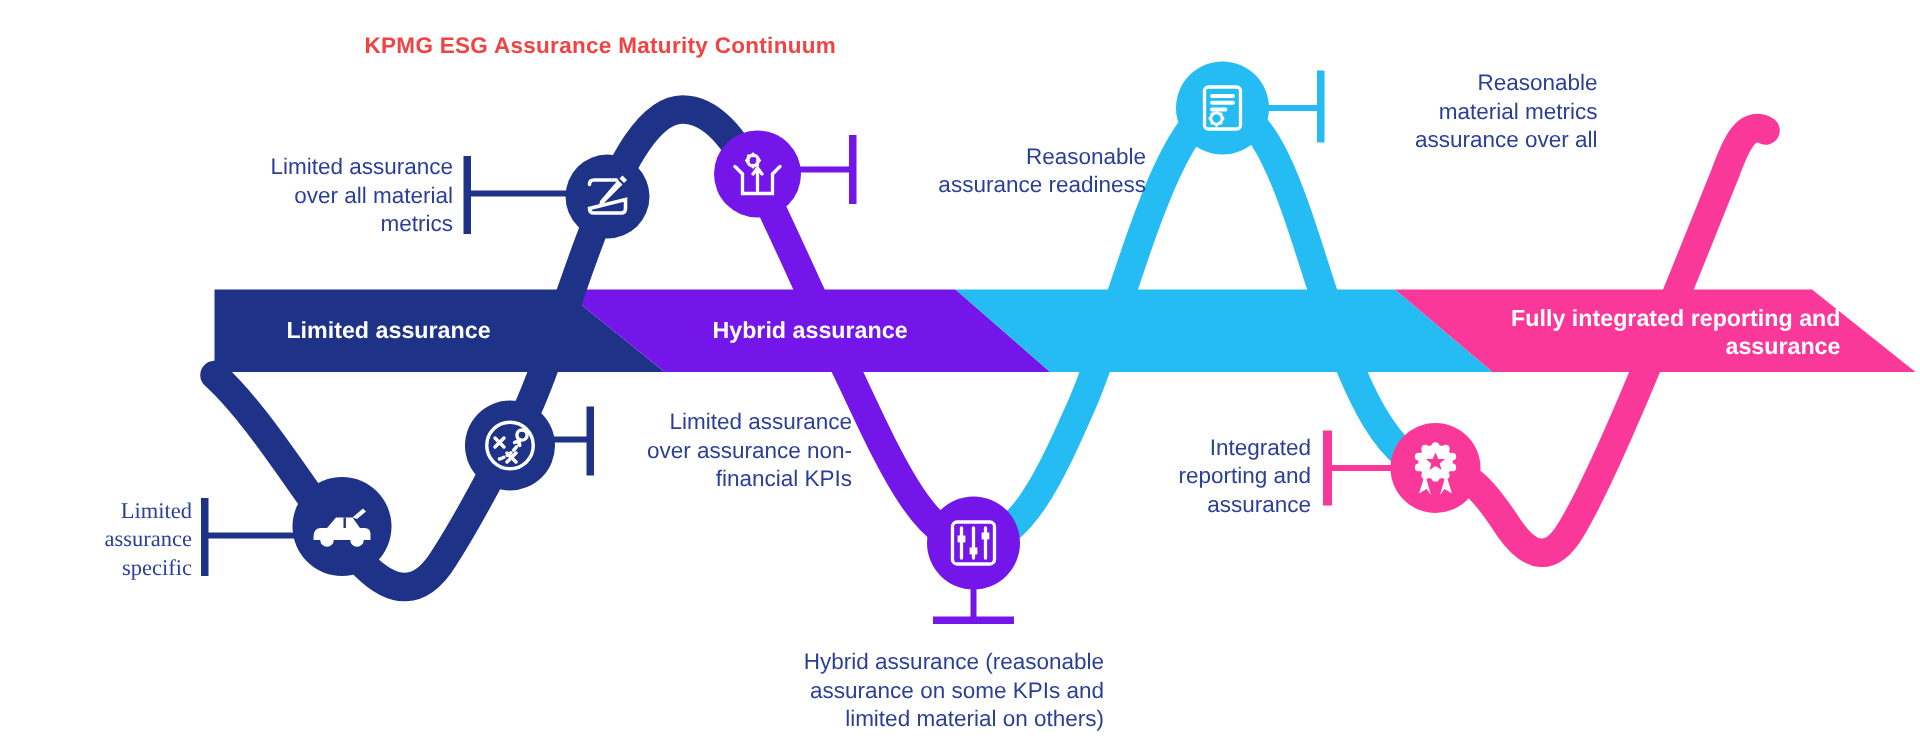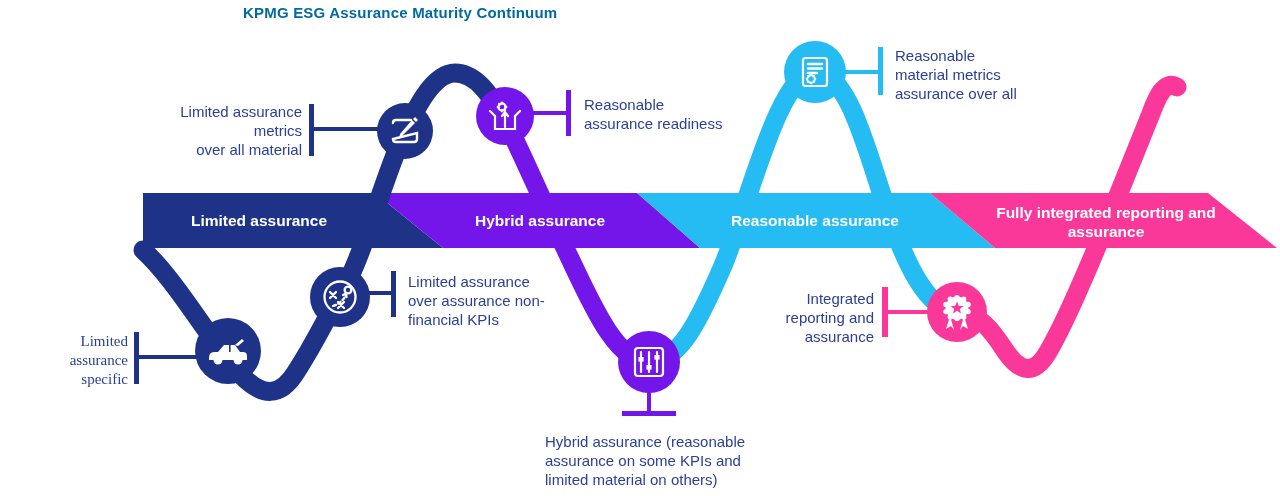--- a/index.html
+++ b/index.html
@@ -2,32 +2,32 @@
 <html><head>
 <meta charset="utf-8">
 <style>
   html,body{margin:0;padding:0;background:#fff;}
   #canvas{
     position:relative;width:1280px;height:496px;background:#ffffff;overflow:hidden;
     font-family:"Liberation Sans",sans-serif;
   }
   #wave-svg{position:absolute;left:0;top:0;}
   .page-title{
-    position:absolute;left:243px;top:4px;
-    font-size:15px;font-weight:bold;color:#0369a1;letter-spacing:.2px;
+    position:absolute;left:243px;top:22px;
+    font-size:15px;font-weight:bold;color:#ef4444;letter-spacing:.2px;
   }
   .band-label{
     position:absolute;top:211px;width:240px;text-align:center;
     color:#ffffff;font-weight:bold;font-size:15.5px;line-height:19px;
   }
   .band-label.two-line{top:203px;}
   .ms-label{
     position:absolute;color:#2A3F97;font-size:15px;line-height:19px;
   }
-  .ms-label span{display:block;}
+  .ms-label span{display:block;text-align:right;}
   .ms-label.right{text-align:right;}
 </style>
 </head>
 <body>
 
 <div id="canvas">
 
   <svg id="wave-svg" width="1280" height="496" viewBox="0 0 1280 496">
 
     <polygon points="143,193 375,193 443,248 143,248" fill="#1E3287"></polygon>
@@ -143,47 +143,46 @@
         <circle cx="0" cy="-4" r="11.5"></circle>
       </g>
       <path transform="translate(0,-4)" fill="#FA3899" d="M 0 -6.4 L 1.9 -2 L 6.4 -2 L 2.8 1 L 4 5.4 L 0 2.7 L -4 5.4 L -2.8 1 L -6.4 -2 L -1.9 -2 Z"></path>
     </g>
   </svg>
 
   <div class="page-title">KPMG ESG Assurance Maturity Continuum</div>
 
   <div class="band-label" style="left:139px;">Limited assurance</div>
   <div class="band-label" style="left:420px;">Hybrid assurance</div>
-  <div class="band-label" style="left:695px;">Reasonable assurance</div>
-  <div class="band-label two-line" style="left:985px;width:242px;">Fully integrated reporting and assurance</div>
+  <div class="band-label two-line" style="left:985px;width:242px;text-align:right;">Fully integrated reporting and assurance</div>
 
   <div class="ms-label right" style="left:28px;top:332px;width:100px;font-family:Liberation Serif, serif;">
     <span>Limited</span>
     <span>assurance</span>
     <span>specific</span>
   </div>
 
   <div class="ms-label" style="left:408px;top:272px;width:160px;">
     <span>Limited assurance</span>
     <span>over assurance non-</span>
     <span>financial KPIs</span>
   </div>
 
   <div class="ms-label right" style="left:162px;top:102px;width:140px;">
     <span>Limited assurance</span>
+    <span>over all material</span>
     <span>metrics</span>
-    <span>over all material</span>
   </div>
 
   <div class="ms-label" style="left:584px;top:95px;width:180px;">
     <span>Reasonable</span>
     <span>assurance readiness</span>
   </div>
 
-  <div class="ms-label" style="left:545px;top:432px;width:220px;">
+  <div class="ms-label" style="left:516px;top:432px;width:220px;">
     <span>Hybrid assurance (reasonable</span>
     <span>assurance on some KPIs and</span>
     <span>limited material on others)</span>
   </div>
 
   <div class="ms-label" style="left:895px;top:46px;width:170px;">
     <span>Reasonable</span>
     <span>material metrics</span>
     <span>assurance over all</span>
   </div>

